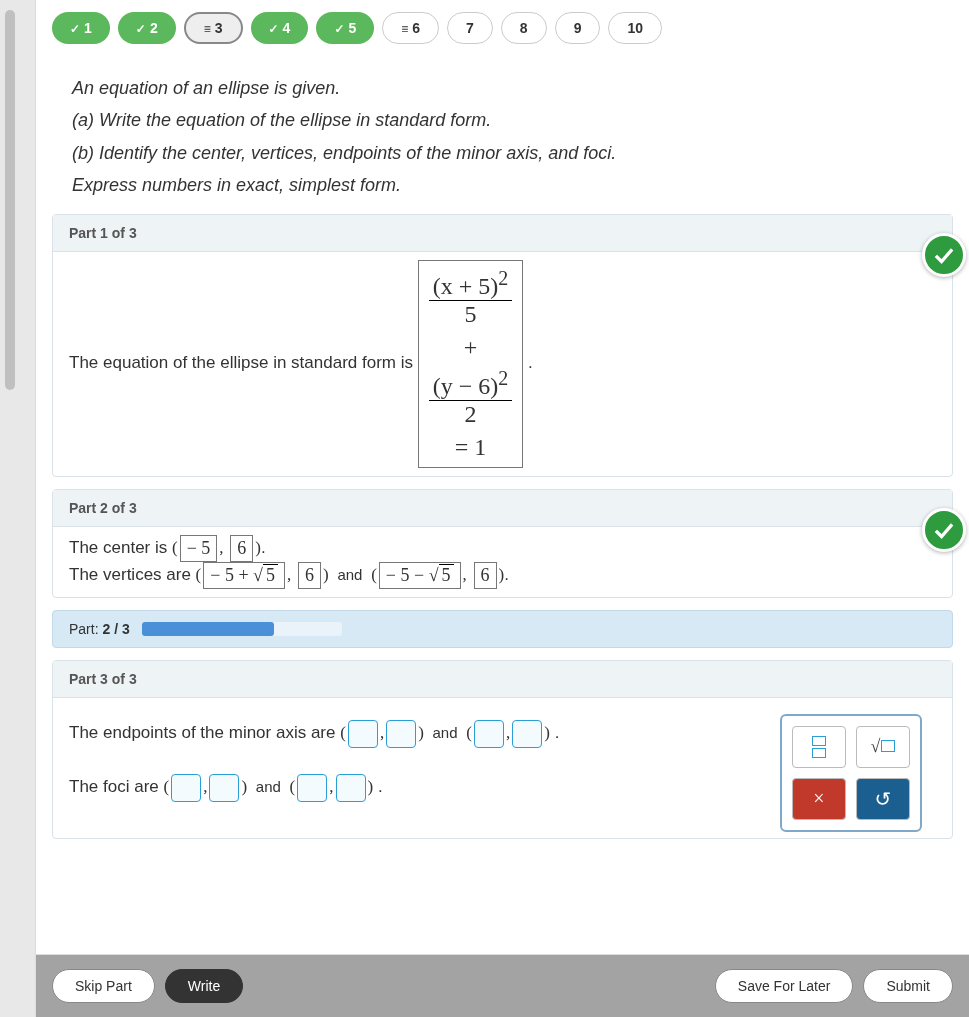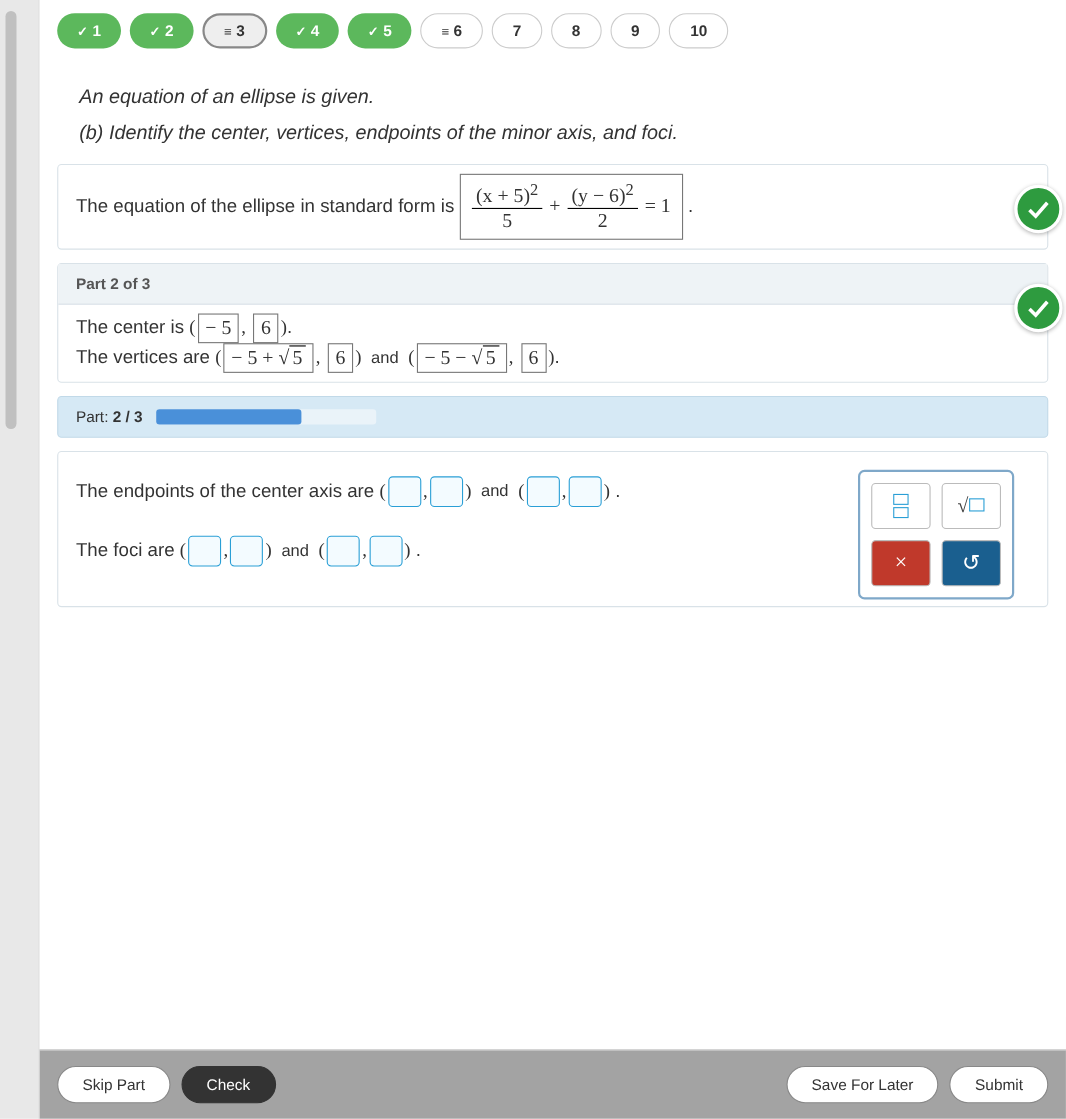--- a/index.html
+++ b/index.html
@@ -83,22 +83,23 @@
     .math-box {
       display:inline-block; border:1px solid #777;
       font-family:"Times New Roman",serif; font-size:18px;
       padding:2px 6px; margin:0 2px; vertical-align:middle;
     }
     .frac { display:inline-block; text-align:center; vertical-align:middle; font-family:"Times New Roman",serif;}
     .frac .num{ display:block; border-bottom:1px solid #000; padding:0 4px;}
     .frac .den{ display:block; padding:0 4px;}
     .stdform {
       display:inline-flex; align-items:center; border:1px solid #777;
-      font-family:"Times New Roman",serif; font-size:18px; padding:6px 10px; gap:6px;
+      font-family:"Times New Roman",serif; font-size:24px; padding:6px 10px; gap:6px;
       vertical-align:middle;
+      flex-direction:column;
     }
     .sqrtbox{font-family:"Times New Roman",serif;}
     .sqrtbox .rad{border-top:1px solid #000; padding:0 3px;}
     .answer-slot {
       display:inline-block; width:30px; height:28px;
       border:1px solid #2a9fd6; border-radius:4px; background:#f3fbff;
       vertical-align:middle; margin:0 2px;
     }
     .progress-row { background:#d6e9f5; padding:10px 16px; border:1px solid #c1d9e8; border-radius:4px; margin:12px 0; display:flex; align-items:center; gap:12px;}
     .progress-row .lbl{ font-size:14px; color:#333;}
@@ -179,24 +180,27 @@
     <span class="pill white">
         <span>9</span>
       </span>
     <span class="pill white">
         <span>10</span>
       </span>
   </div>
 
   <div class="problem">
     <div>An equation of an ellipse is given.</div>
+    <div>(a) Write the equation of the ellipse in standard form.</div>
     <div>(b) Identify the center, vertices, endpoints of the minor axis, and foci.</div>
+    <div>Express numbers in exact, simplest form.</div>
   </div>
 
   <div class="panel">
+    <div class="panel-header">Part 1 of 3</div>
     <div class="status-badge">
       <svg viewBox="0 0 32 32">
           <polyline points="6,17 13,24 26,9"></polyline>
         </svg>
     </div>
     <div class="panel-body">
       <span>The equation of the ellipse in standard form is </span>
       <span class="stdform">
         <span class="frac">
             <span class="num"><span>(x + 5)</span><sup>2</sup></span>
@@ -238,23 +242,24 @@
   </div>
 
   <div class="progress-row">
     <span class="lbl"><span>Part: </span><span class="b">2 / 3</span></span>
     <div class="progress-bar">
         <div class="progress-fill" style="width:66%;"></div>
       </div>
   </div>
 
   <div class="panel">
+    <div class="panel-header">Part 3 of 3</div>
     <div class="part3-body">
       <div style="margin-bottom:26px;">
-        <span>The endpoints of the center axis are </span>
+        <span>The endpoints of the minor axis are </span>
         <span class="serif">(</span><span class="answer-slot"></span><span class="serif">,</span><span class="answer-slot"></span><span class="serif">)</span>
         <span style="font-size:15px;margin:0 4px;">and</span>
         <span class="serif">(</span><span class="answer-slot"></span><span class="serif">,</span><span class="answer-slot"></span><span class="serif">)</span>
         <span>.</span>
       </div>
       <div>
         <span>The foci are </span>
         <span class="serif">(</span><span class="answer-slot"></span><span class="serif">,</span><span class="answer-slot"></span><span class="serif">)</span>
         <span style="font-size:15px;margin:0 4px;">and</span>
         <span class="serif">(</span><span class="answer-slot"></span><span class="serif">,</span><span class="answer-slot"></span><span class="serif">)</span>
@@ -276,19 +281,19 @@
           </div>
         <div class="tool-btn blue">
             <span>↺</span>
           </div>
       </div>
     </div>
   </div>
 
   <div class="bottom-bar">
     <button class="btn btn-outline">Skip Part</button>
-    <button class="btn btn-dark">Check</button>
+    <button class="btn btn-dark">Write</button>
     <span class="spacer"></span>
     <button class="btn btn-outline">Save For Later</button>
     <button class="btn btn-outline">Submit</button>
   </div>
 
 </div>
 
 </body></html>

